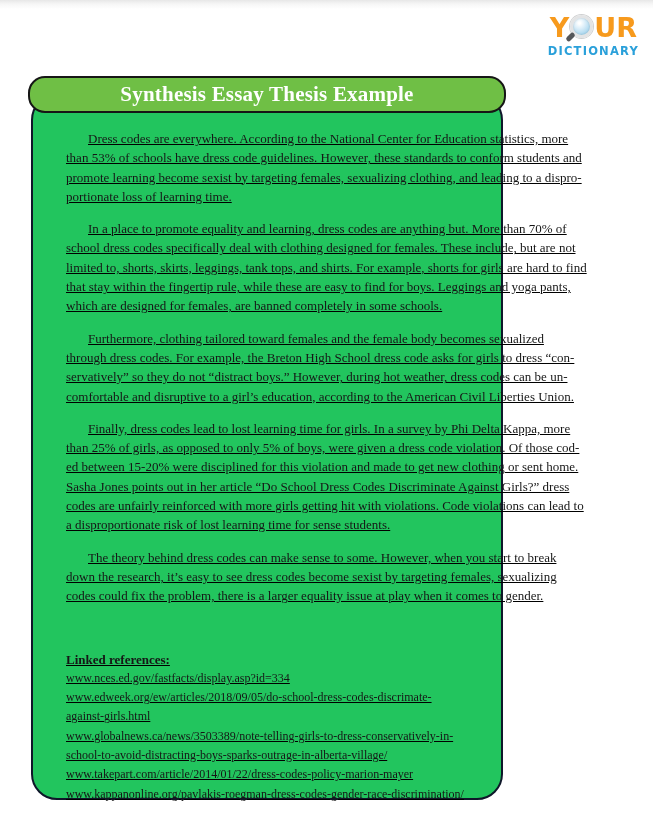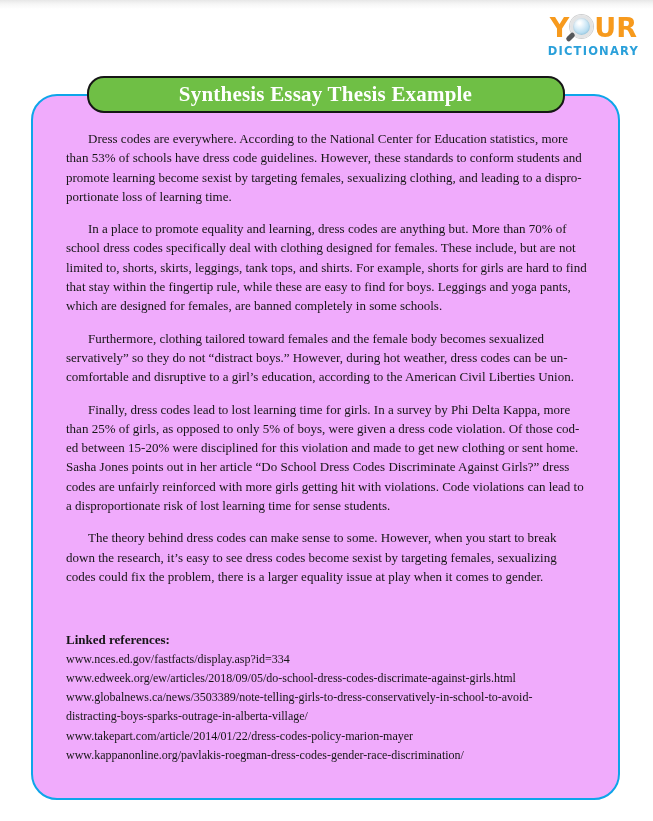--- a/index.html
+++ b/index.html
@@ -32,36 +32,36 @@
     background:#55575a; border-radius:3px;
     left:-5px; bottom:-7px; transform:rotate(45deg);
   }
   .logo-dict {
     margin-top:3px; font-weight:bold; font-size:11.5px;
     letter-spacing:1.2px; color:#2AA0DA;
   }
 
   
   .content-box {
-    position:absolute; left:31px; top:94px; width:589px; height:706px;
-    border:2px solid #0ea5e9; border-radius:26px; background:#f0abfc;
+    position:absolute; left:31px; top:94px; width:472px; height:706px;
+    border:2px solid #0f172a; border-radius:26px; background:#22c55e;
     box-sizing:border-box;
   }
   .banner {
     position:absolute; top:-20px; left:50%; transform:translateX(-50%);
     width:478px; height:37px; box-sizing:border-box;
     background:#6FBF45; border:2px solid #161616; border-radius:17px;
     display:flex; align-items:center; justify-content:center;
   }
   .banner-title {
     font-family:"Liberation Serif", serif; font-weight:bold;
     font-size:21px; color:#ffffff; letter-spacing:0.2px;
   }
 
-  .inner { padding:33px 32px 0 33px; }
+  .inner { padding:33px 32px 0 33px;text-decoration:underline; }
   .para { margin:0 0 13px 0; }
   .line {
     font-size:13px; line-height:19.3px; color:#161616;
     white-space:nowrap; text-align:left;
   }
   .line.first { text-indent:22px; }
 
   .refs-heading {
     font-size:13px; line-height:19.3px; font-weight:bold; color:#161616;margin-top:44px;
   }
@@ -100,20 +100,21 @@
           </div>
           <div class="para">
             <div class="line first">In a place to promote equality and learning, dress codes are anything but. More than 70% of</div>
             <div class="line">school dress codes specifically deal with clothing designed for females. These include, but are not</div>
             <div class="line">limited to, shorts, skirts, leggings, tank tops, and shirts. For example, shorts for girls are hard to find</div>
             <div class="line">that stay within the fingertip rule, while these are easy to find for boys. Leggings and yoga pants,</div>
             <div class="line">which are designed for females, are banned completely in some schools.</div>
           </div>
           <div class="para">
             <div class="line first">Furthermore, clothing tailored toward females and the female body becomes sexualized</div>
+            <div class="line">through dress codes. For example, the Breton High School dress code asks for girls to dress “con-</div>
             <div class="line">servatively” so they do not “distract boys.” However, during hot weather, dress codes can be un-</div>
             <div class="line">comfortable and disruptive to a girl’s education, according to the American Civil Liberties Union.</div>
           </div>
           <div class="para">
             <div class="line first">Finally, dress codes lead to lost learning time for girls. In a survey by Phi Delta Kappa, more</div>
             <div class="line">than 25% of girls, as opposed to only 5% of boys, were given a dress code violation. Of those cod-</div>
             <div class="line">ed between 15-20% were disciplined for this violation and made to get new clothing or sent home.</div>
             <div class="line">Sasha Jones points out in her article “Do School Dress Codes Discriminate Against Girls?” dress</div>
             <div class="line">codes are unfairly reinforced with more girls getting hit with violations. Code violations can lead to</div>
             <div class="line">a disproportionate risk of lost learning time for sense students.</div>

